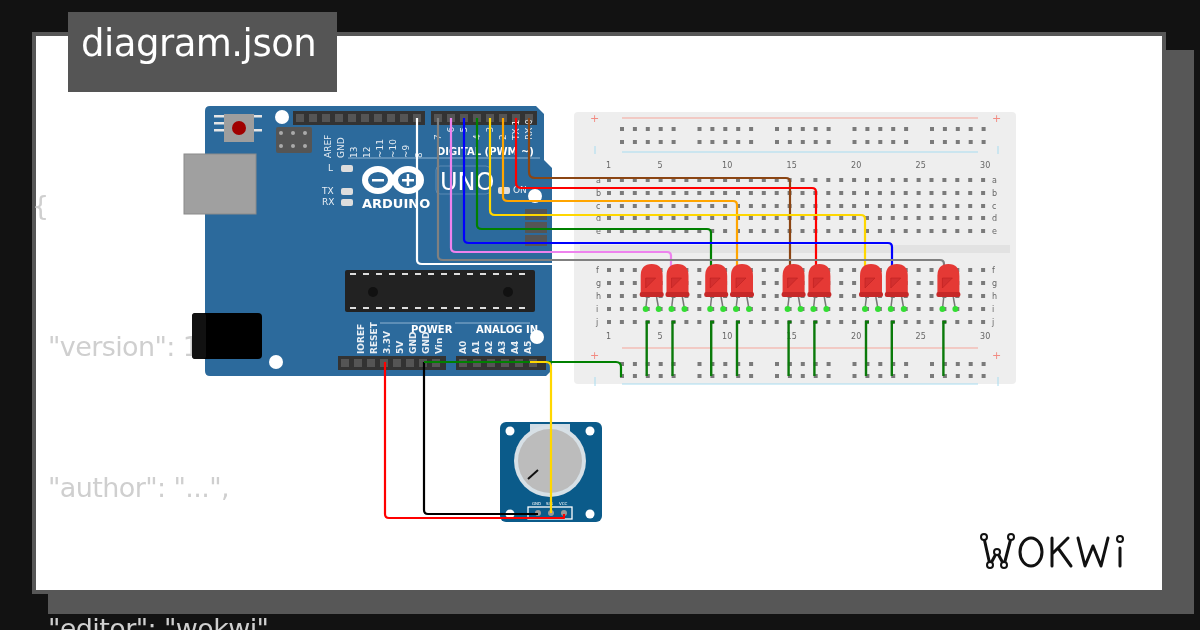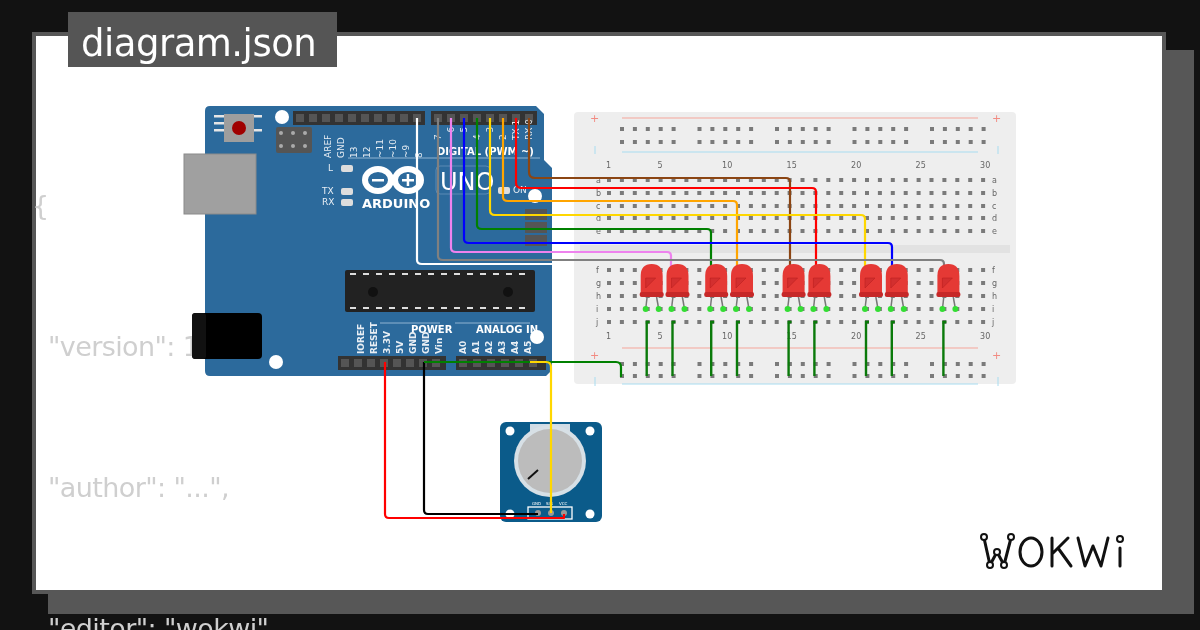--- a/index.html
+++ b/index.html
@@ -11,21 +11,21 @@
   .shadow-card {
     position: absolute; left: 48px; top: 50px; width: 1146px; height: 564px;
     background: #575757;
   }
   .card {
     position: absolute; left: 32px; top: 32px; width: 1134px; height: 562px;
     background: #ffffff; border: 4px solid #575757; box-sizing: border-box;
     overflow: hidden;
   }
   .title-tab {
-    position: absolute; left: 68px; top: 12px; height: 55px; width: 269px;
+    position: absolute; left: 68px; top: 12px; height: 80px; width: 269px;
     background: #555555; color: #ffffff;
     font-family: "DejaVu Sans", sans-serif; font-size: 37px;
     line-height: 63px; padding-left: 13px; box-sizing: border-box;
     letter-spacing: -0.5px;
   }
   .code {
     position: absolute; left: 32px; top: 88px;
     font-family: "DejaVu Sans", sans-serif; font-size: 27px;
     color: #cfcfcf; line-height: 47px; white-space: pre; letter-spacing: -0.6px;
   }

